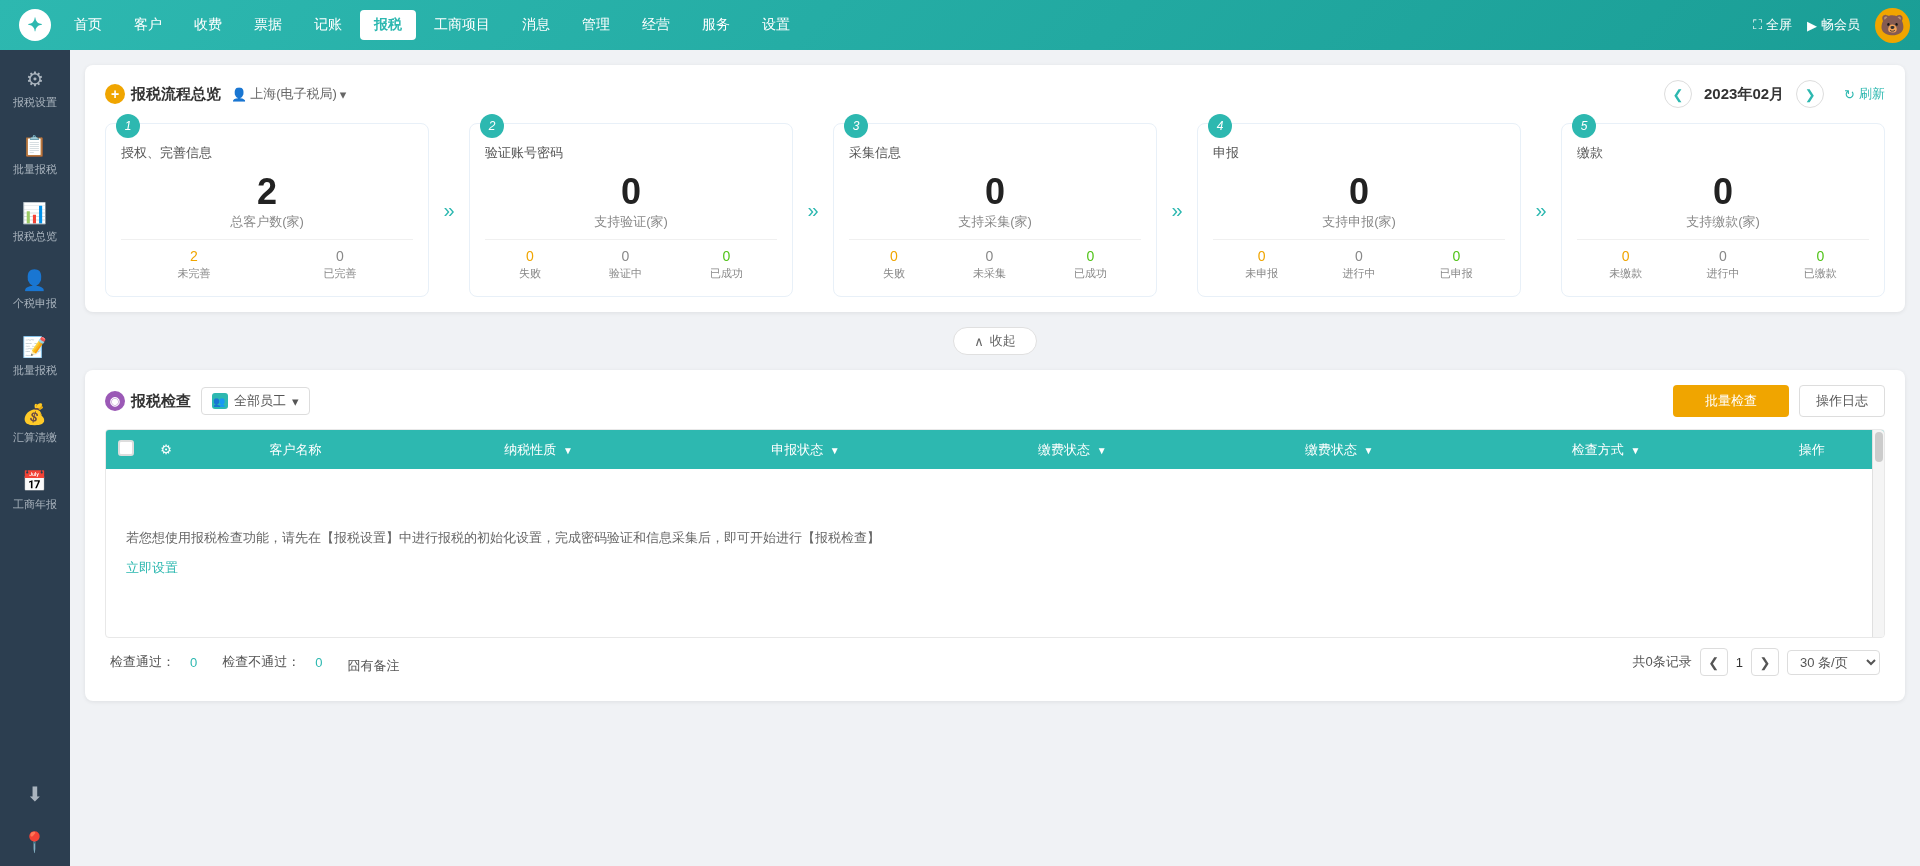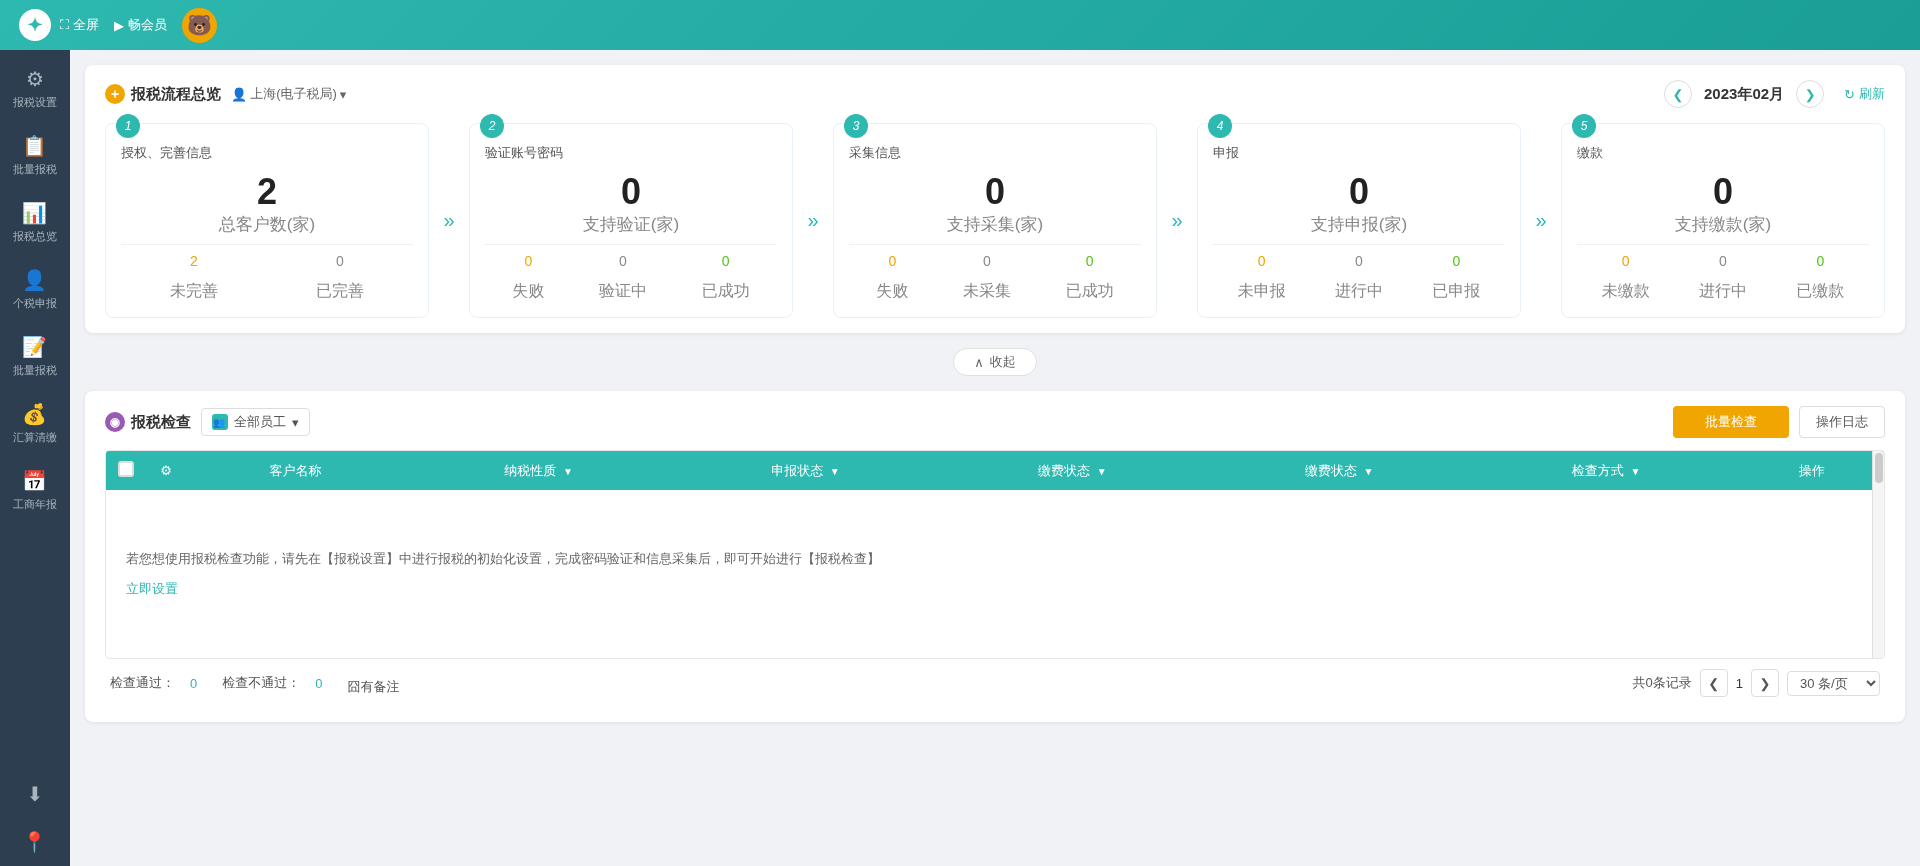--- a/index.html
+++ b/index.html
@@ -243,37 +243,37 @@
     .step-number {
       font-size: 36px;
       font-weight: bold;
       color: #222;
       text-align: center;
       line-height: 1.2;
     }
     .step-subtitle {
       text-align: center;
       color: #888;
-      font-size: 17px;
+      font-size: 13px;
     }
     .step-stats {
       display: flex;
       justify-content: space-around;
       margin-top: 8px;
       border-top: 1px solid #f0f0f0;
       padding-top: 8px;
     }
     .stat-item {
       text-align: center;
     }
     .stat-val { font-size: 14px; }
     .stat-val.orange { color: #f0a500; }
     .stat-val.gray { color: #888; }
     .stat-val.green { color: #52c41a; }
-    .stat-label { font-size: 16px; color: #888; margin-top: 12px; }
+    .stat-label { font-size: 11px; color: #888; margin-top: 2px; }
 
     
     .collapse-bar {
       display: flex;
       justify-content: center;
       margin: 5px 0 15px;
     }
     .collapse-btn {
       border: 1px solid #e0e0e0;
       border-radius: 20px;
@@ -503,20 +503,34 @@
       border-radius: 4px;
       margin: 2px auto;
     }
   </style>
 </head>
 <body>
 
 <div class="top-nav">
   <div class="top-nav-logo">
     <div class="logo-icon">✦</div>
+  </div>
+  <div class="top-nav-items">
+    <div class="nav-item">首页</div>
+    <div class="nav-item">客户</div>
+    <div class="nav-item">收费</div>
+    <div class="nav-item">票据</div>
+    <div class="nav-item">记账</div>
+    <div class="nav-item active">报税</div>
+    <div class="nav-item">工商项目</div>
+    <div class="nav-item">消息</div>
+    <div class="nav-item">管理</div>
+    <div class="nav-item">经营</div>
+    <div class="nav-item">服务</div>
+    <div class="nav-item">设置</div>
   </div>
   <div class="top-nav-right">
     <div class="fullscreen-btn">
       <span>⛶</span>
       <span>全屏</span>
     </div>
     <div class="member-btn">
       <span>▶</span>
       <span>畅会员</span>
     </div>

